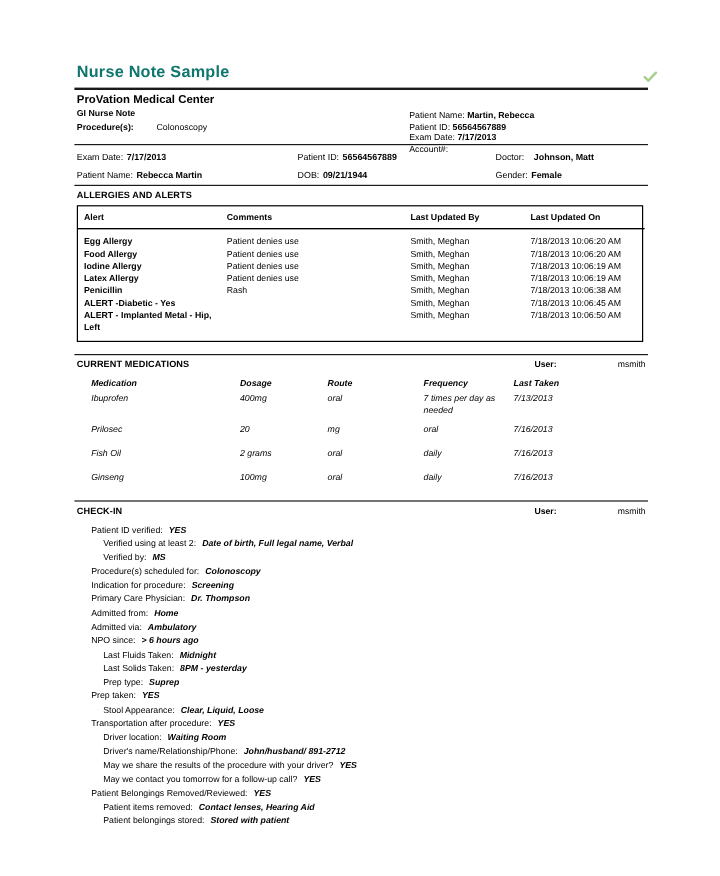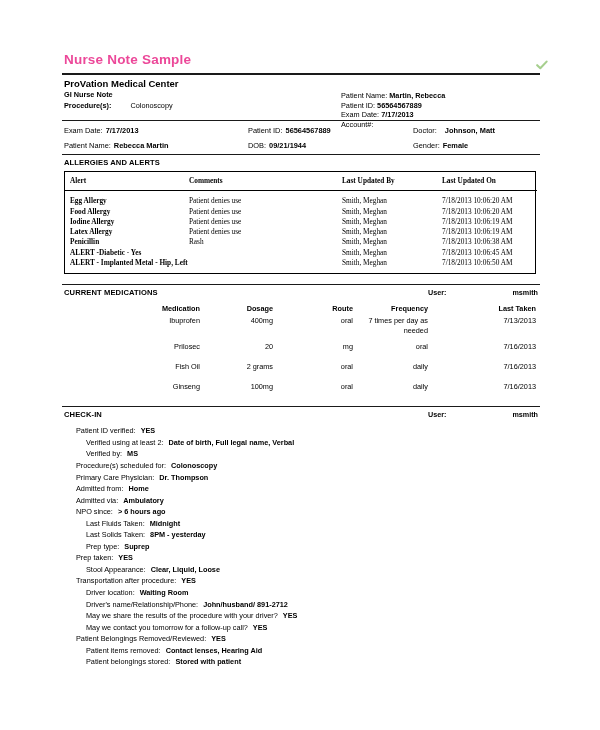--- a/index.html
+++ b/index.html
@@ -27,21 +27,21 @@
     position: absolute;
     left: 62px;
     top: 52px;
     width: 478px;
   }
 
   
   .doc-title {
     font-size: 13.5px;
     font-weight: bold;
-    color: #ec4899;
+    color: #0f766e;
     letter-spacing: .2px;
     padding: 0 0 5px 2px;
     line-height: 16px;
   }
   .rule-heavy {
     border-top: 2px solid #1a1a1a;
     height: 0;
     font-size: 0;
     line-height: 0;
   }
@@ -116,35 +116,34 @@
     line-height: 10px;
   }
   .section-user {
     position: absolute;
     right: 2px;
     top: 3px;
     font-size: 7.2px;
     font-weight: bold;
     letter-spacing: 0;
   }
-  .section-user .uval { font-weight: bold; margin-left: 22px; padding-left: 44px; }
+  .section-user .uval { font-weight: normal; margin-left: 7px; padding-left: 44px; }
 
   
   .allergy-box {
     border: 1.3px solid #000;
     margin: 0 0 0 2px;
     width: 472px;
     box-sizing: border-box;
     padding: 0;
   }
   table.alg {
     border-collapse: collapse;
     width: 100%;
     table-layout: fixed;
-    font-family: Liberation Serif, serif;
   }
   table.alg th, table.alg td {
     text-align: left;
     vertical-align: top;
     padding: 0;
     font-size: 7.3px;
     line-height: 10.3px;
   }
   table.alg thead th {
     font-weight: bold;
@@ -162,25 +161,26 @@
 
   
   .med-wrap { padding: 3px 0 4px 0; }
   table.med {
     border-collapse: collapse;
     table-layout: fixed;
     width: 472px;
     margin-left: 2px;
   }
   table.med th, table.med td {
-    text-align: right;
+    text-align: left;
     vertical-align: top;
     font-size: 7.3px;
     line-height: 10px;
     padding: 0;
+    font-style: italic;
   }
   table.med thead th {
     font-weight: bold;
     padding-bottom: 2px;
   }
   table.med tbody td { padding-bottom: 10px; }
   table.med tbody tr.r0 td { padding-bottom: 6px; }
   .mcol0 { width: 12px; }
   .mcol1 { width: 124px; }
   .mcol2 { width: 73px; }
@@ -191,21 +191,21 @@
   
   .checkin-list { padding: 2px 0 0 0; }
   .ci-row {
     font-size: 7.3px;
     line-height: 11.55px;
     white-space: nowrap;
     padding-left: 14px;
   }
   .ci-row.lvl2 { padding-left: 24px; }
   .ci-row .lbl { font-weight: normal; }
-  .ci-row .val { font-weight: bold; margin-left: 5px; }
+  .ci-row .val { font-weight: bold; margin-left: 5px; font-style: italic; }
 
   
   .green-mark {
     position: absolute;
     left: 536px;
     top: 56px;
     width: 12px;
     height: 10px;
     opacity: .55;
   }
@@ -406,20 +406,21 @@
     <div class="section-head">
       <span>CHECK-IN</span>
       <span class="section-user"><span>User:</span><span class="uval">msmith</span></span>
     </div>
 
     <div class="checkin-list">
       <div class="ci-row"><span class="lbl">Patient ID verified:</span><span class="val">YES</span></div>
       <div class="ci-row lvl2"><span class="lbl">Verified using at least 2:</span><span class="val">Date of birth, Full legal name, Verbal</span></div>
       <div class="ci-row lvl2"><span class="lbl">Verified by:</span><span class="val">MS</span></div>
       <div class="ci-row"><span class="lbl">Procedure(s) scheduled for:</span><span class="val">Colonoscopy</span></div>
+      <div class="ci-row"><span class="lbl">Indication for procedure:</span><span class="val">Screening</span></div>
       <div class="ci-row"><span class="lbl">Primary Care Physician:</span><span class="val">Dr. Thompson</span></div>
       <div class="ci-row"><span class="lbl">Admitted from:</span><span class="val">Home</span></div>
       <div class="ci-row"><span class="lbl">Admitted via:</span><span class="val">Ambulatory</span></div>
       <div class="ci-row"><span class="lbl">NPO since:</span><span class="val">&gt; 6 hours ago</span></div>
       <div class="ci-row lvl2"><span class="lbl">Last Fluids Taken:</span><span class="val">Midnight</span></div>
       <div class="ci-row lvl2"><span class="lbl">Last Solids Taken:</span><span class="val">8PM - yesterday</span></div>
       <div class="ci-row lvl2"><span class="lbl">Prep type:</span><span class="val">Suprep</span></div>
       <div class="ci-row"><span class="lbl">Prep taken:</span><span class="val">YES</span></div>
       <div class="ci-row lvl2"><span class="lbl">Stool Appearance:</span><span class="val">Clear, Liquid, Loose</span></div>
       <div class="ci-row"><span class="lbl">Transportation after procedure:</span><span class="val">YES</span></div>

